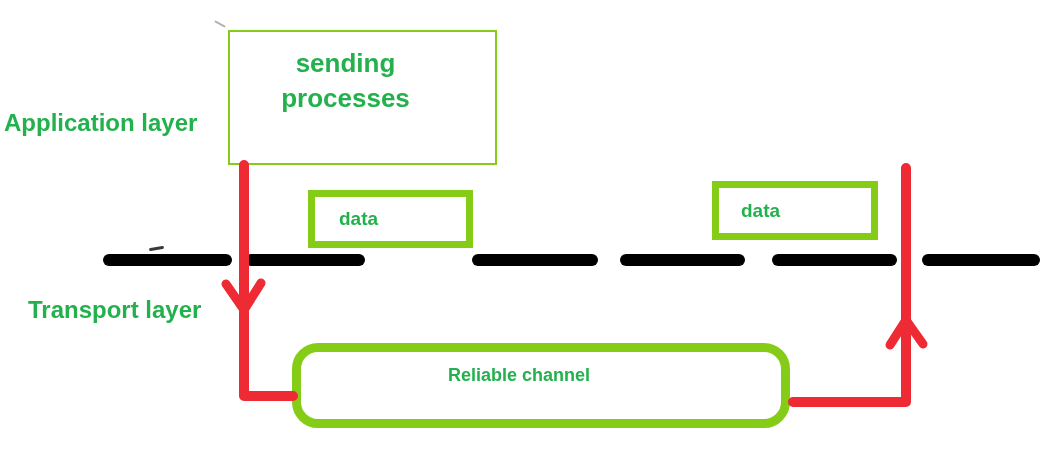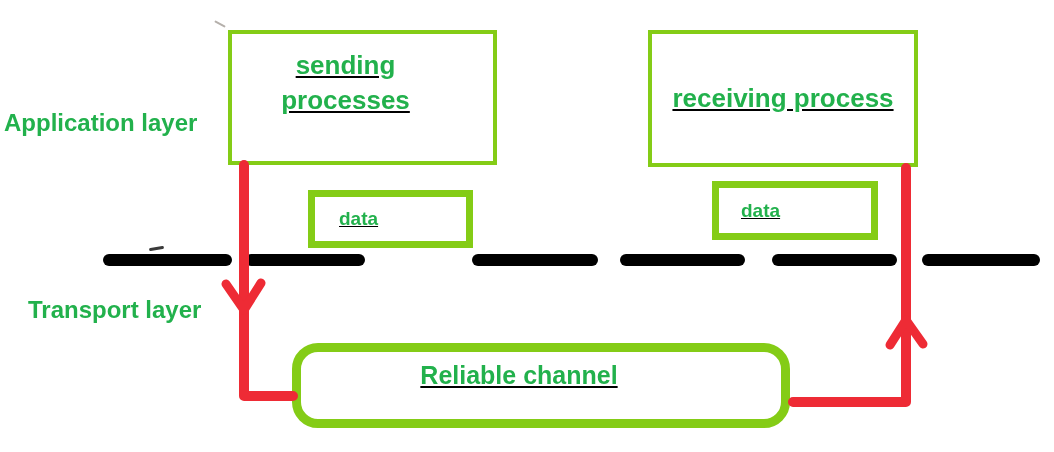--- a/index.html
+++ b/index.html
@@ -9,42 +9,42 @@
     background:#ffffff;
     font-family:"Liberation Sans", sans-serif;
     overflow:hidden;
   }
   .green-text{color:#22b14c;font-weight:bold;}
   .layer-label{position:absolute;font-size:24px;white-space:nowrap;}
   .app-label{left:4px;top:109px;}
   .transport-label{left:28px;top:296px;}
 
   .node{
-    position:absolute;background:#ffffff;border:4px solid #84cc16;
-    box-sizing:border-box;display:flex;align-items:center;justify-content:center;text-decoration:underline;
+    position:absolute;background:#ffffff;border:2px solid #84cc16;
+    box-sizing:border-box;display:flex;align-items:center;justify-content:center;
   }
   .sending-box{
     left:228px;top:30px;width:269px;height:135px;
     align-items:flex-start;padding-top:14px;padding-right:34px;
   }
   .sending-box .node-label{
     font-size:26px;line-height:35px;text-align:center;white-space:pre-line;
   }
   .receiving-box{left:648px;top:30px;width:270px;height:137px;}
   .receiving-box .node-label{font-size:26px;}
   .data-box{border-width:7px;justify-content:flex-start;}
   .data-box .node-label{font-size:19px;}
   .data-box-left{left:308px;top:190px;width:165px;height:58px;padding-left:24px;}
   .data-box-right{left:712px;top:181px;width:166px;height:59px;padding-left:22px;}
   .channel-box{
     left:292px;top:343px;width:498px;height:85px;
     border-width:9px;border-radius:26px;
   }
   .channel-box .node-label{
-    font-size:25px;transform:translate(-22px,-10px);white-space:nowrap;
+    font-size:18px;transform:translate(-22px,-10px);white-space:nowrap;
   }
 
   .dash{
     position:absolute;top:254px;height:12px;background:#000;border-radius:6px;
   }
   .dash-1{left:103px;width:129px;}
   .dash-2{left:245px;width:120px;}
   .dash-3{left:472px;width:126px;}
   .dash-4{left:620px;width:125px;}
   .dash-5{left:772px;width:125px;}
@@ -70,23 +70,20 @@
 <div class="canvas">
 
   <div class="layer-label transport-label green-text">Transport layer</div>
   <div class="layer-label app-label green-text">Application layer</div>
 
   <div class="node sending-box">
     <span class="node-label green-text">sending
 processes</span>
   </div>
 
-  <div class="node receiving-box">
-    <span class="node-label green-text">receiving process</span>
-  </div>
 
   <div class="node data-box data-box-left">
     <span class="node-label green-text">data</span>
   </div>
 
   <div class="node data-box data-box-right">
     <span class="node-label green-text">data</span>
   </div>
 
   <div>

